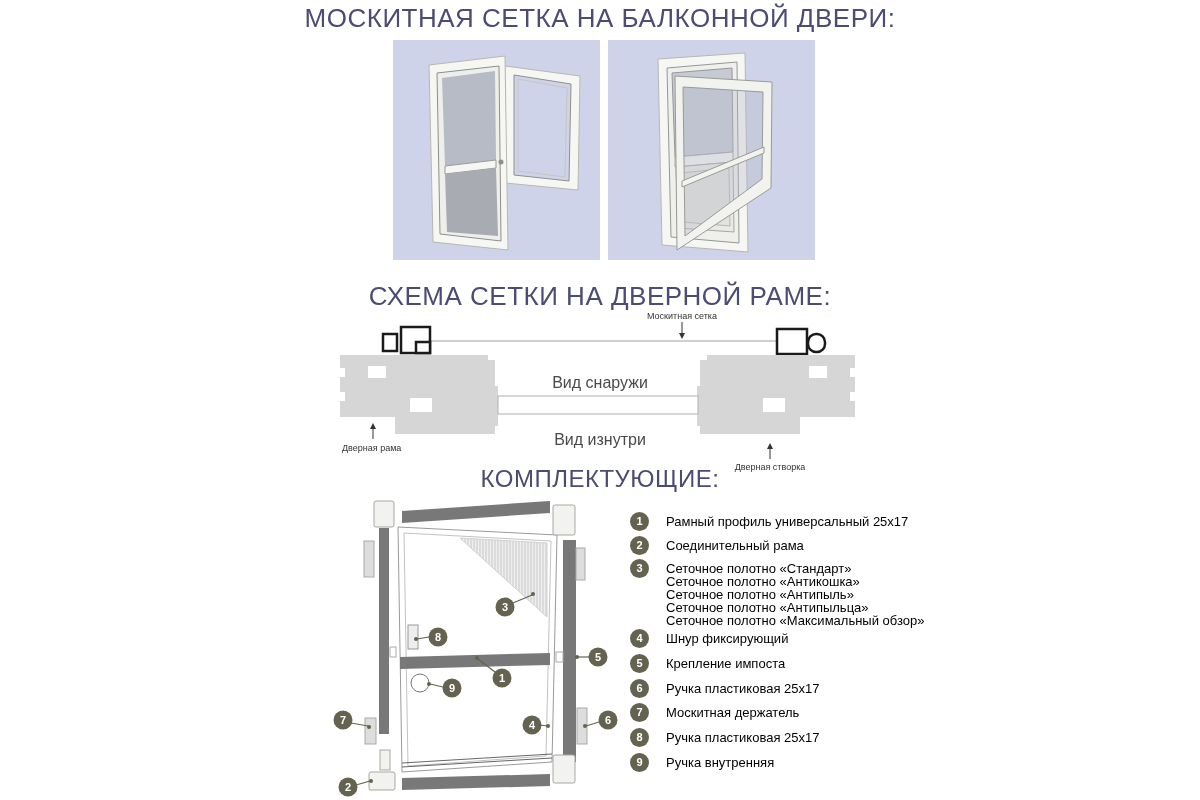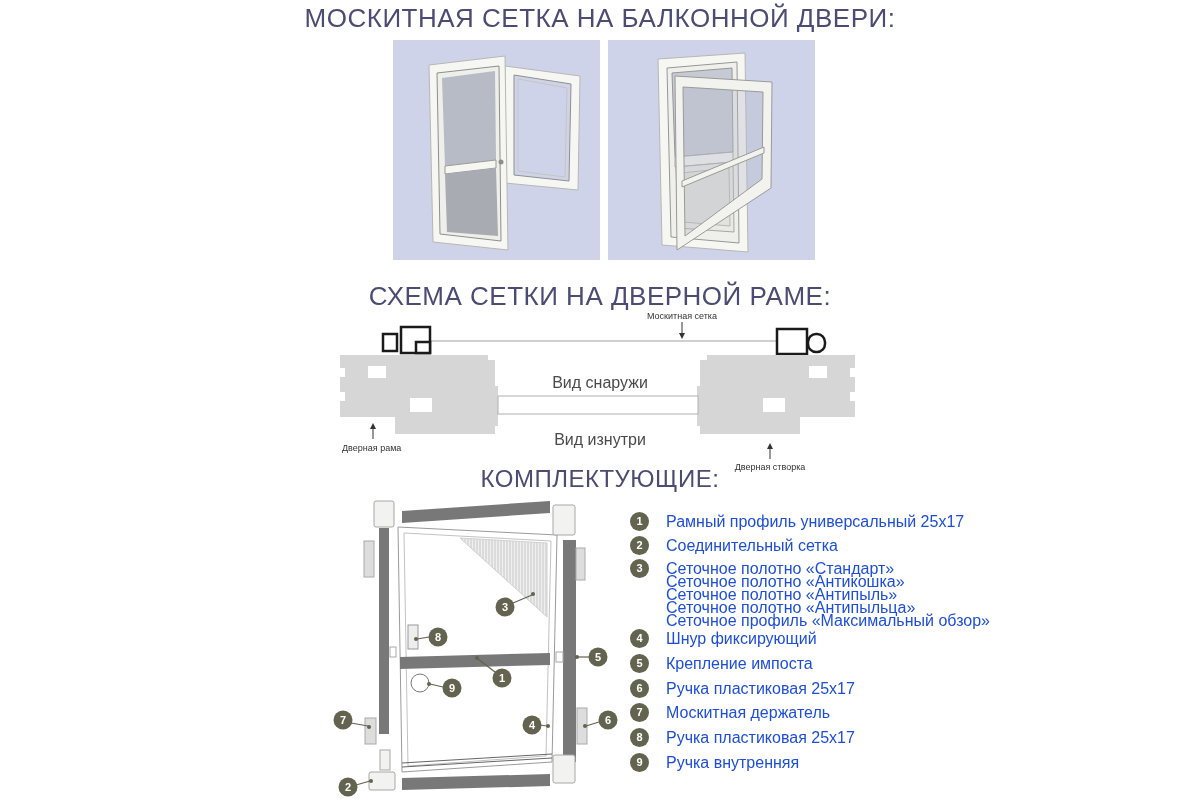--- a/index.html
+++ b/index.html
@@ -13,21 +13,21 @@
   .panel{position:absolute;top:40px;width:207px;height:220px;background:#cfd3e9;}
   .panel.left{left:393px;}
   .panel.right{left:608px;}
   .scheme-svg{position:absolute;left:340px;top:308px;width:515px;height:165px;}
   .components-svg{position:absolute;left:320px;top:492px;width:305px;height:308px;}
   .legend{position:absolute;left:630px;top:510px;width:290px;height:280px;}
   .lrow{position:absolute;display:flex;align-items:flex-start;}
   .badge{flex:0 0 19px;width:19px;height:19px;border-radius:50%;background:#63634f;
          color:#ffffff;font-size:11px;font-weight:bold;line-height:19px;text-align:center;}
   .llines{margin-left:17px;padding-top:3px;}
-  .lline{font-size:16px;line-height:13px;color:#1d4ed8;white-space:nowrap;}
+  .lline{font-size:13px;line-height:13px;color:#000000;white-space:nowrap;}
   .diag-label{font-size:9px;fill:#333333;}
   .view-label{font-size:16px;fill:#4a4a4a;}
   svg text{font-family:"Liberation Sans",sans-serif;}
   .callout-num{font-size:11px;font-weight:bold;fill:#ffffff;text-anchor:middle;}
 </style>
 </head>
 <body>
 
 <div class="page">
 
@@ -227,31 +227,31 @@
   <div class="legend">
     <div class="lrow" style="top:2px">
       <span class="badge">1</span>
       <div class="llines">
           <div class="lline">Рамный профиль универсальный 25х17</div>
         </div>
     </div>
     <div class="lrow" style="top:26px">
       <span class="badge">2</span>
       <div class="llines">
-          <div class="lline">Соединительный сетка</div>
+          <div class="lline">Соединительный рама</div>
         </div>
     </div>
     <div class="lrow" style="top:49px">
       <span class="badge">3</span>
       <div class="llines">
         <div class="lline">Сеточное полотно «Стандарт»</div>
         <div class="lline">Сеточное полотно «Антикошка»</div>
         <div class="lline">Сеточное полотно «Антипыль»</div>
         <div class="lline">Сеточное полотно «Антипыльца»</div>
-        <div class="lline">Сеточное профиль «Максимальный обзор»</div>
+        <div class="lline">Сеточное полотно «Максимальный обзор»</div>
       </div>
     </div>
     <div class="lrow" style="top:119px">
       <span class="badge">4</span>
       <div class="llines">
           <div class="lline">Шнур фиксирующий</div>
         </div>
     </div>
     <div class="lrow" style="top:144px">
       <span class="badge">5</span>

